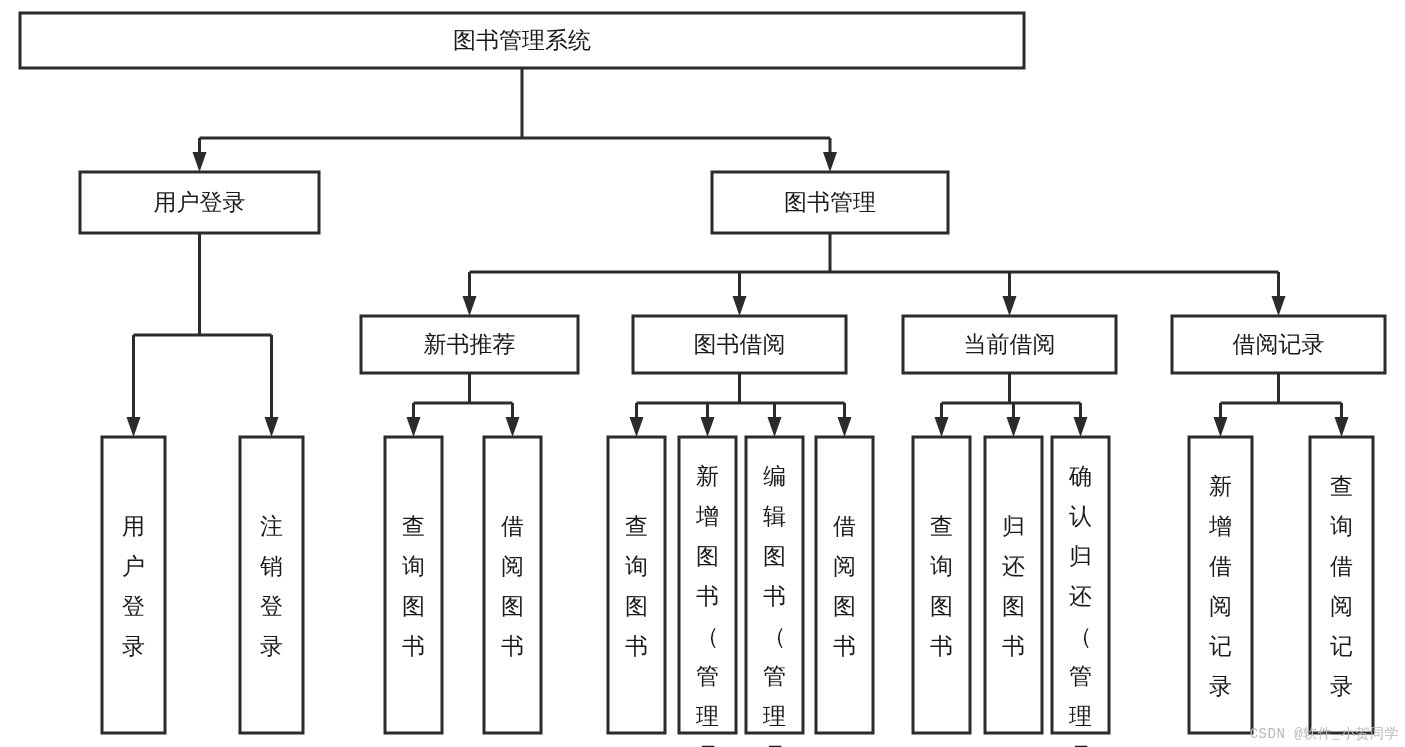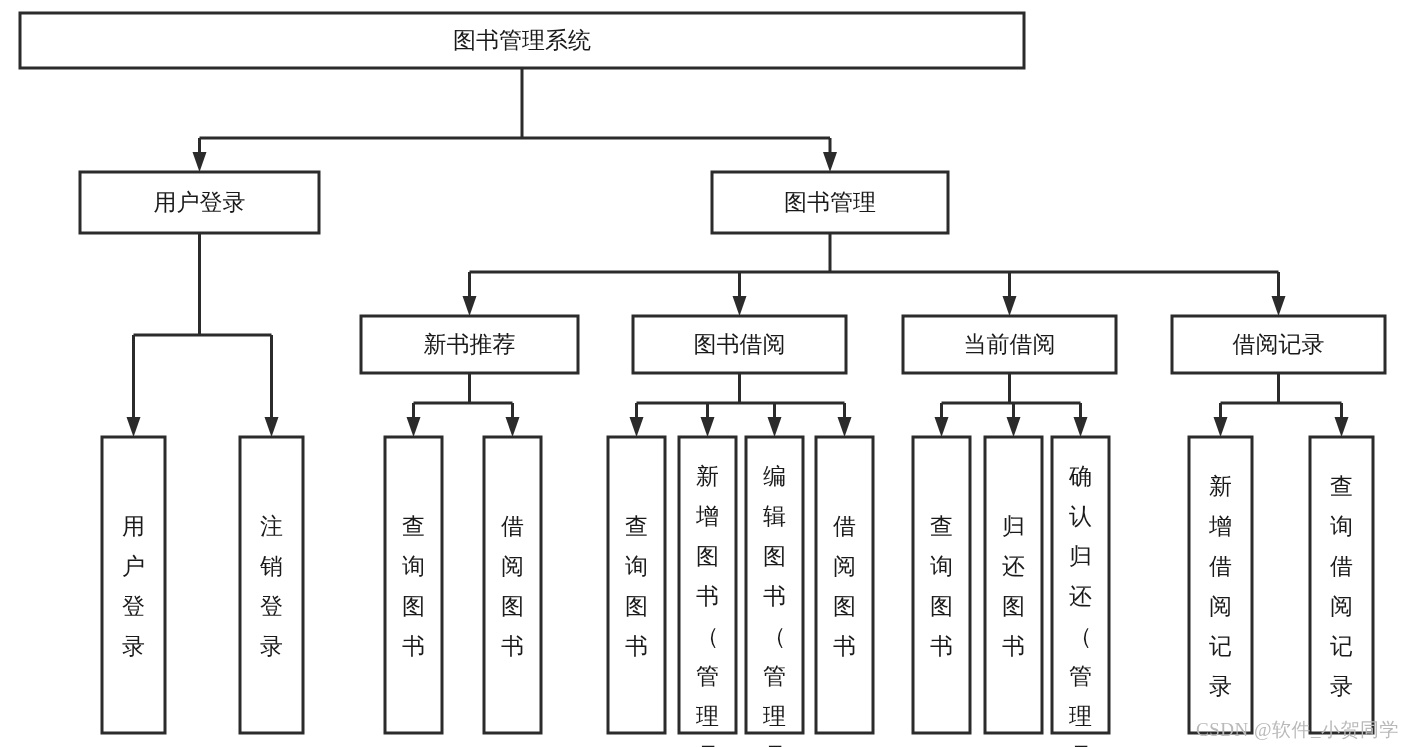--- a/index.html
+++ b/index.html
@@ -52,22 +52,22 @@
   .node-label-v {
     font-family: "DejaVu Sans", "Liberation Sans", sans-serif;
     font-size: 23px;
     fill: #1a1a1a;
     text-anchor: middle;
   }
   .watermark {
     position: absolute;
     right: 6px;
     bottom: 4px;
-    font-family: Liberation Serif, serif;
-    font-size: 19px;
+    font-family: Liberation Mono, monospace;
+    font-size: 14px;
     color: #b9b9b9;
     white-space: nowrap;
     letter-spacing: 0.5px;
   }
 </style>
 </head>
 <body>
 
 <div id="diagram-root">
 

